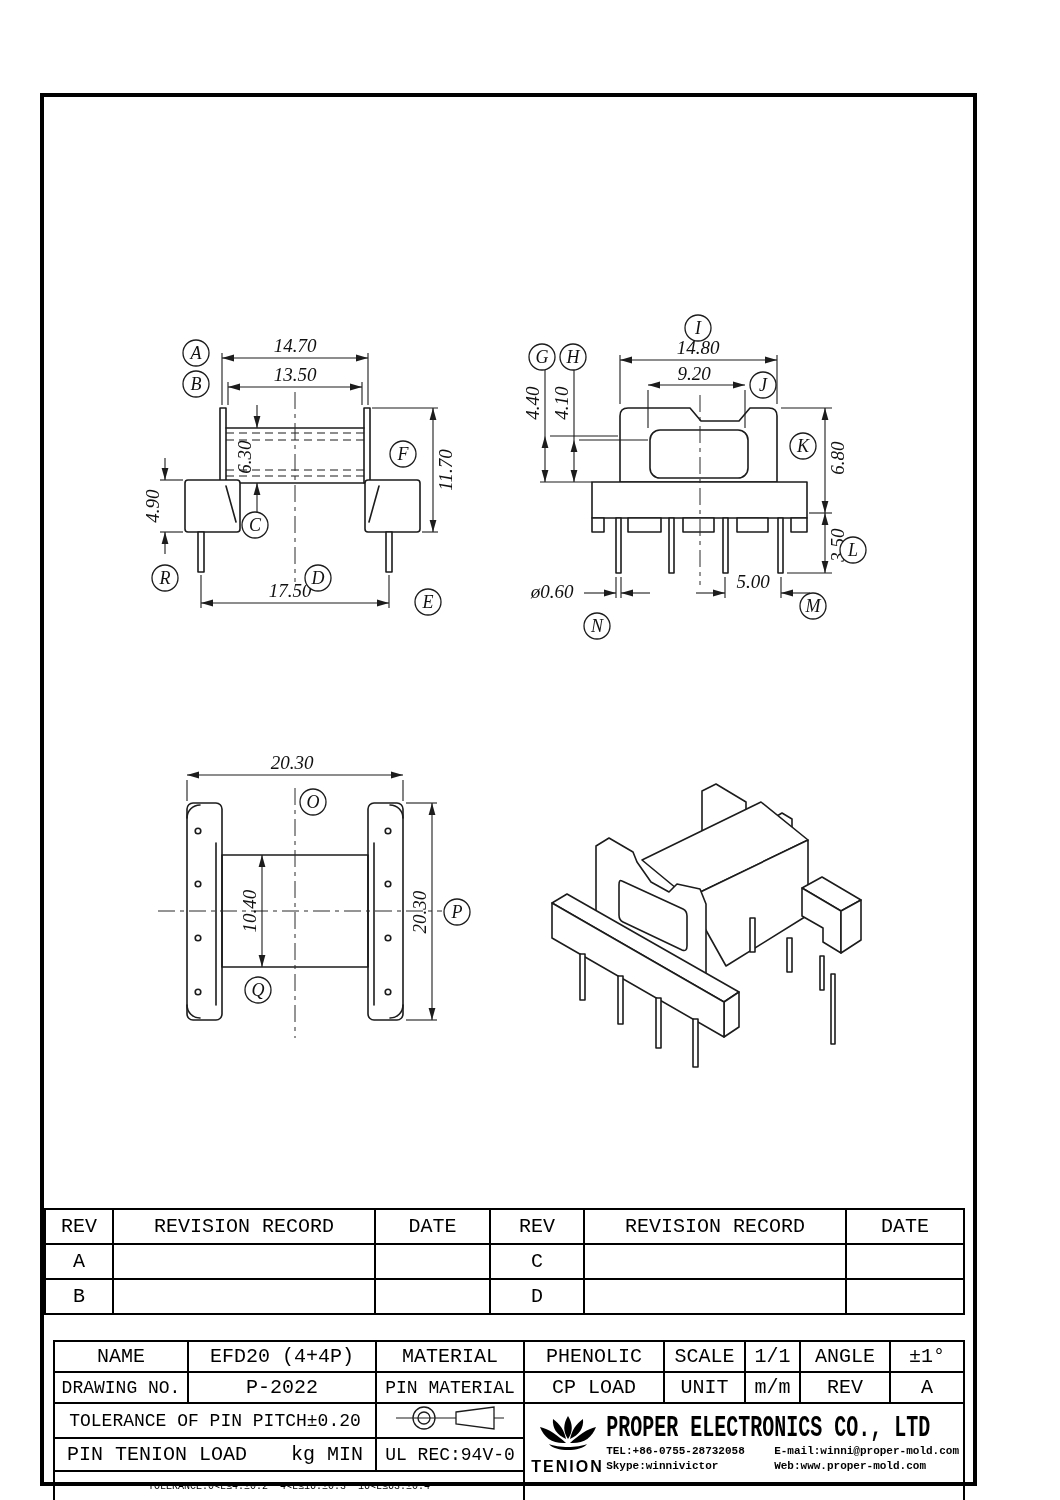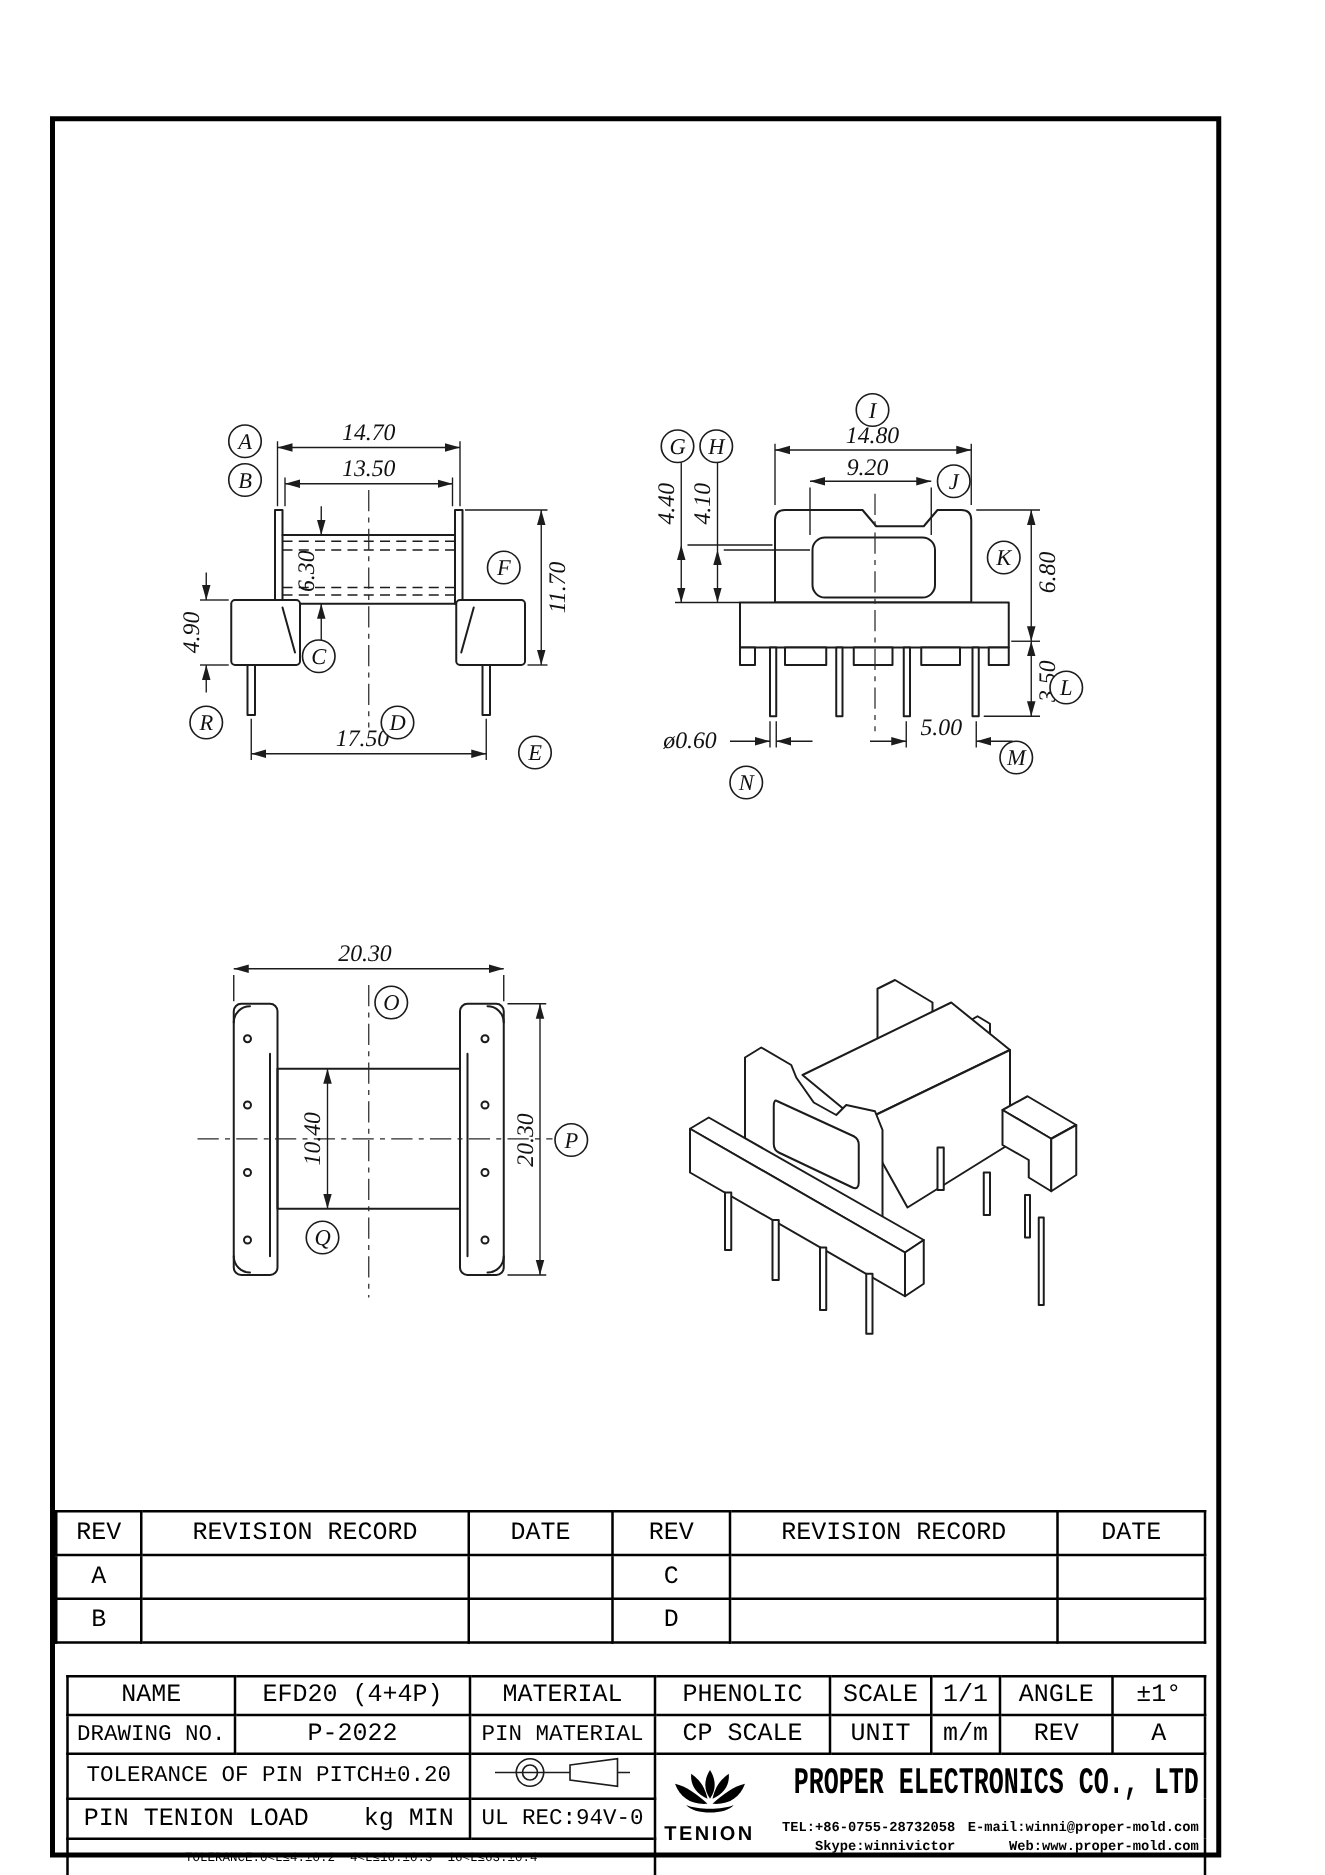--- a/index.html
+++ b/index.html
@@ -37,28 +37,28 @@
     font-size:20px; overflow:hidden; white-space:nowrap; padding:0 2px;
   }
   td.small-cell { font-size:18px; }
   td.tol-cell { font-size:10px; white-space:pre; }
   .split { display:flex; justify-content:space-between; padding:0 10px;gap:15px; }
 
   
   .company { display:flex; align-items:flex-start; padding:2px 2px 0 4px; height:96px; }
   .logo { width:92px; text-align:center; padding-top:8px; }
   .logo-text { font:bold 16px "Liberation Sans",sans-serif; letter-spacing:2px; margin-top:-2px; }
-  .co-right { flex:1; text-align:right; }
+  .co-right { flex:1; text-align:left; }
   .co-name {
     display:inline-block; font-weight:bold; font-size:20px; letter-spacing:0px;
     transform:scaleY(1.5); transform-origin:left top; margin:4px 0 0 2px; white-space:nowrap;
   }
   .contacts {
     display:grid; grid-template-columns:158px auto; column-gap:10px; row-gap:3px;
-    font-weight:bold; font-size:11px; margin:24px 0 0 2px; white-space:nowrap;
+    font-weight:bold; font-size:11px; margin:12px 0 0 2px; white-space:nowrap;
   }
 </style>
 </head>
 <body>
 
 <div class="sheet">
   <div class="frame"></div>
 
   <svg width="0" height="0" style="position:absolute">
     <defs>
@@ -349,21 +349,21 @@
       <td>PHENOLIC</td>
       <td>SCALE</td>
       <td>1/1</td>
       <td>ANGLE</td>
       <td>±1°</td>
     </tr>
     <tr>
       <td class="small-cell">DRAWING NO.</td>
       <td>P-2022</td>
       <td class="small-cell">PIN MATERIAL</td>
-      <td>CP SCALE</td>
+      <td>CP LOAD</td>
       <td>UNIT</td>
       <td>m/m</td>
       <td>REV</td>
       <td>A</td>
     </tr>
     <tr>
       <td colspan="2" class="small-cell">TOLERANCE OF PIN PITCH±0.20</td>
       <td>
         <svg width="120" height="26" viewBox="0 0 120 26">
           <line x1="6" y1="13" x2="114" y2="13" stroke="#1c1c1c" stroke-width="1.2"></line>

